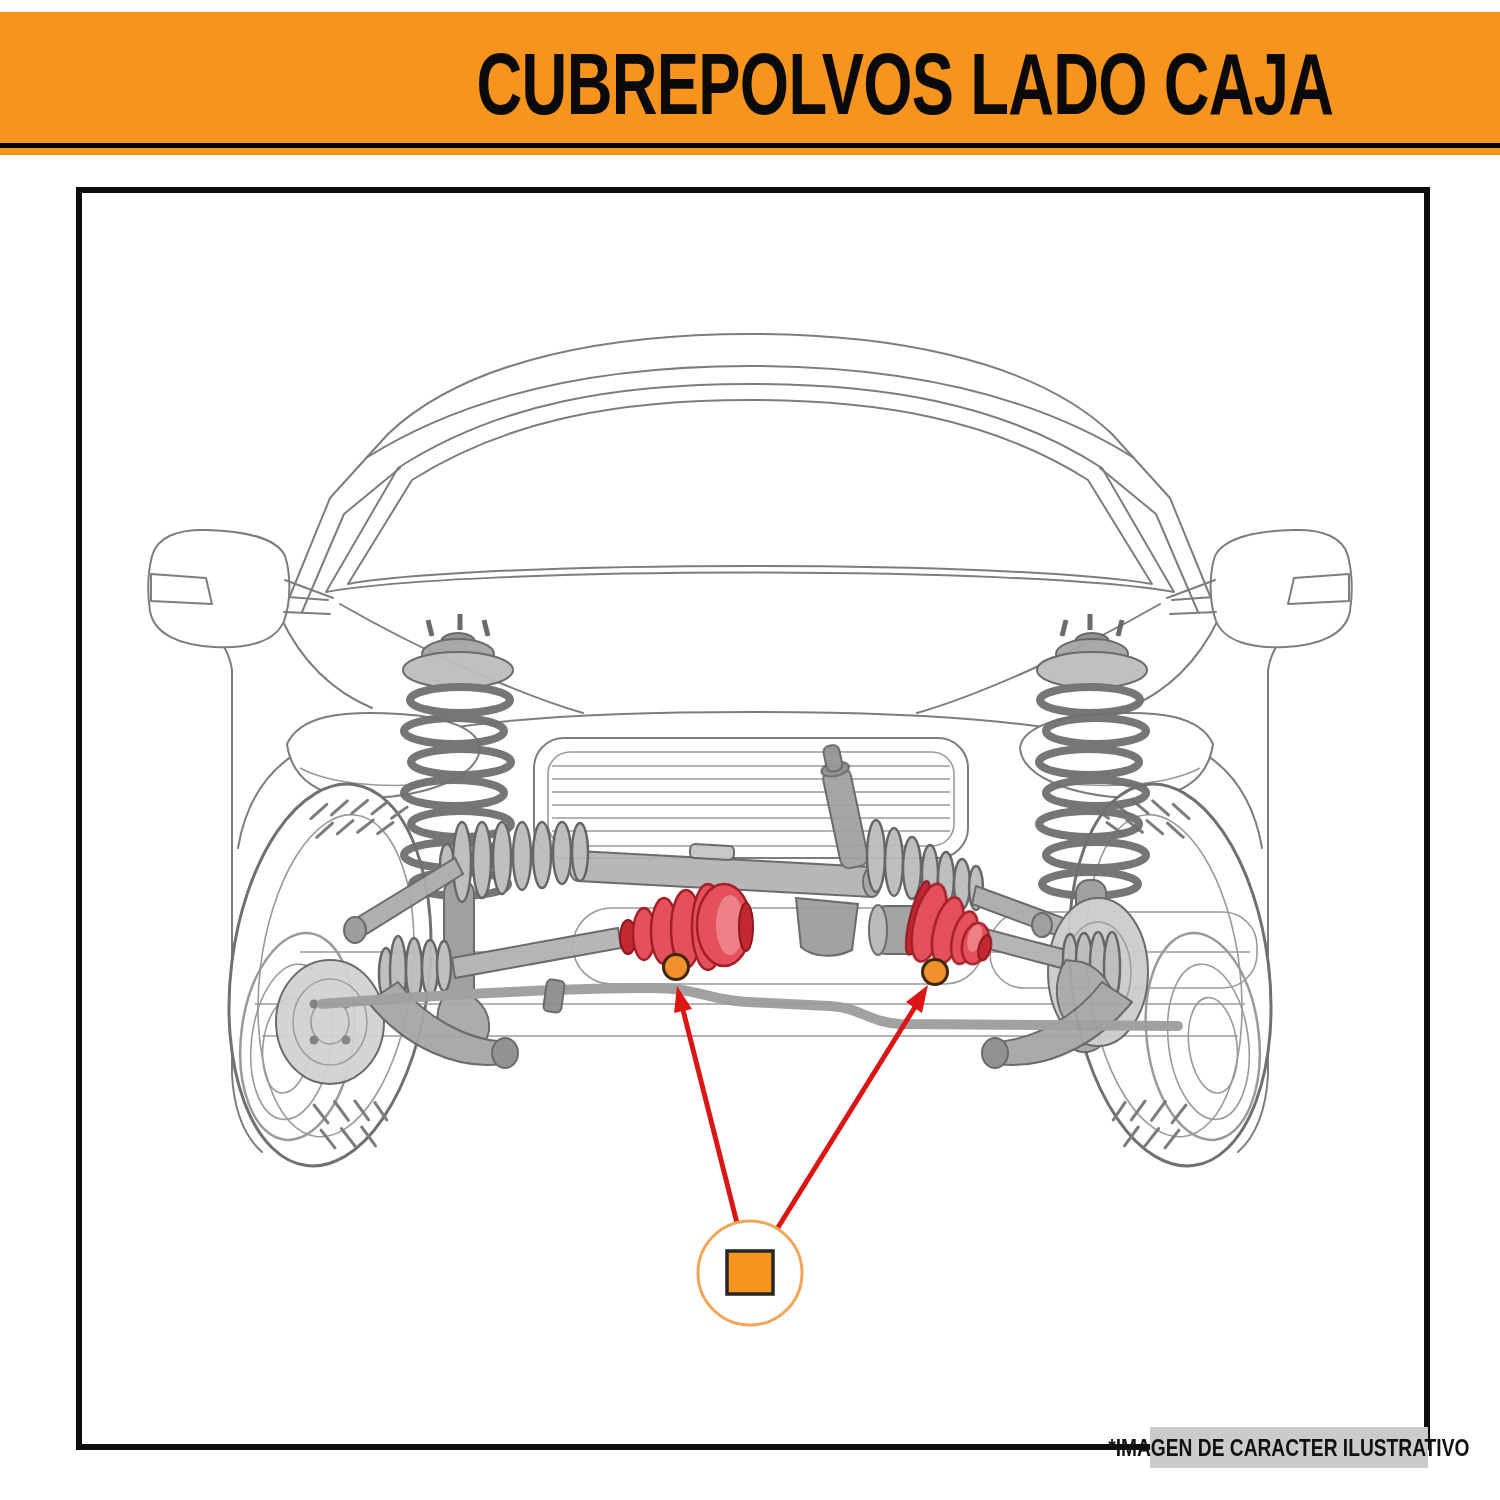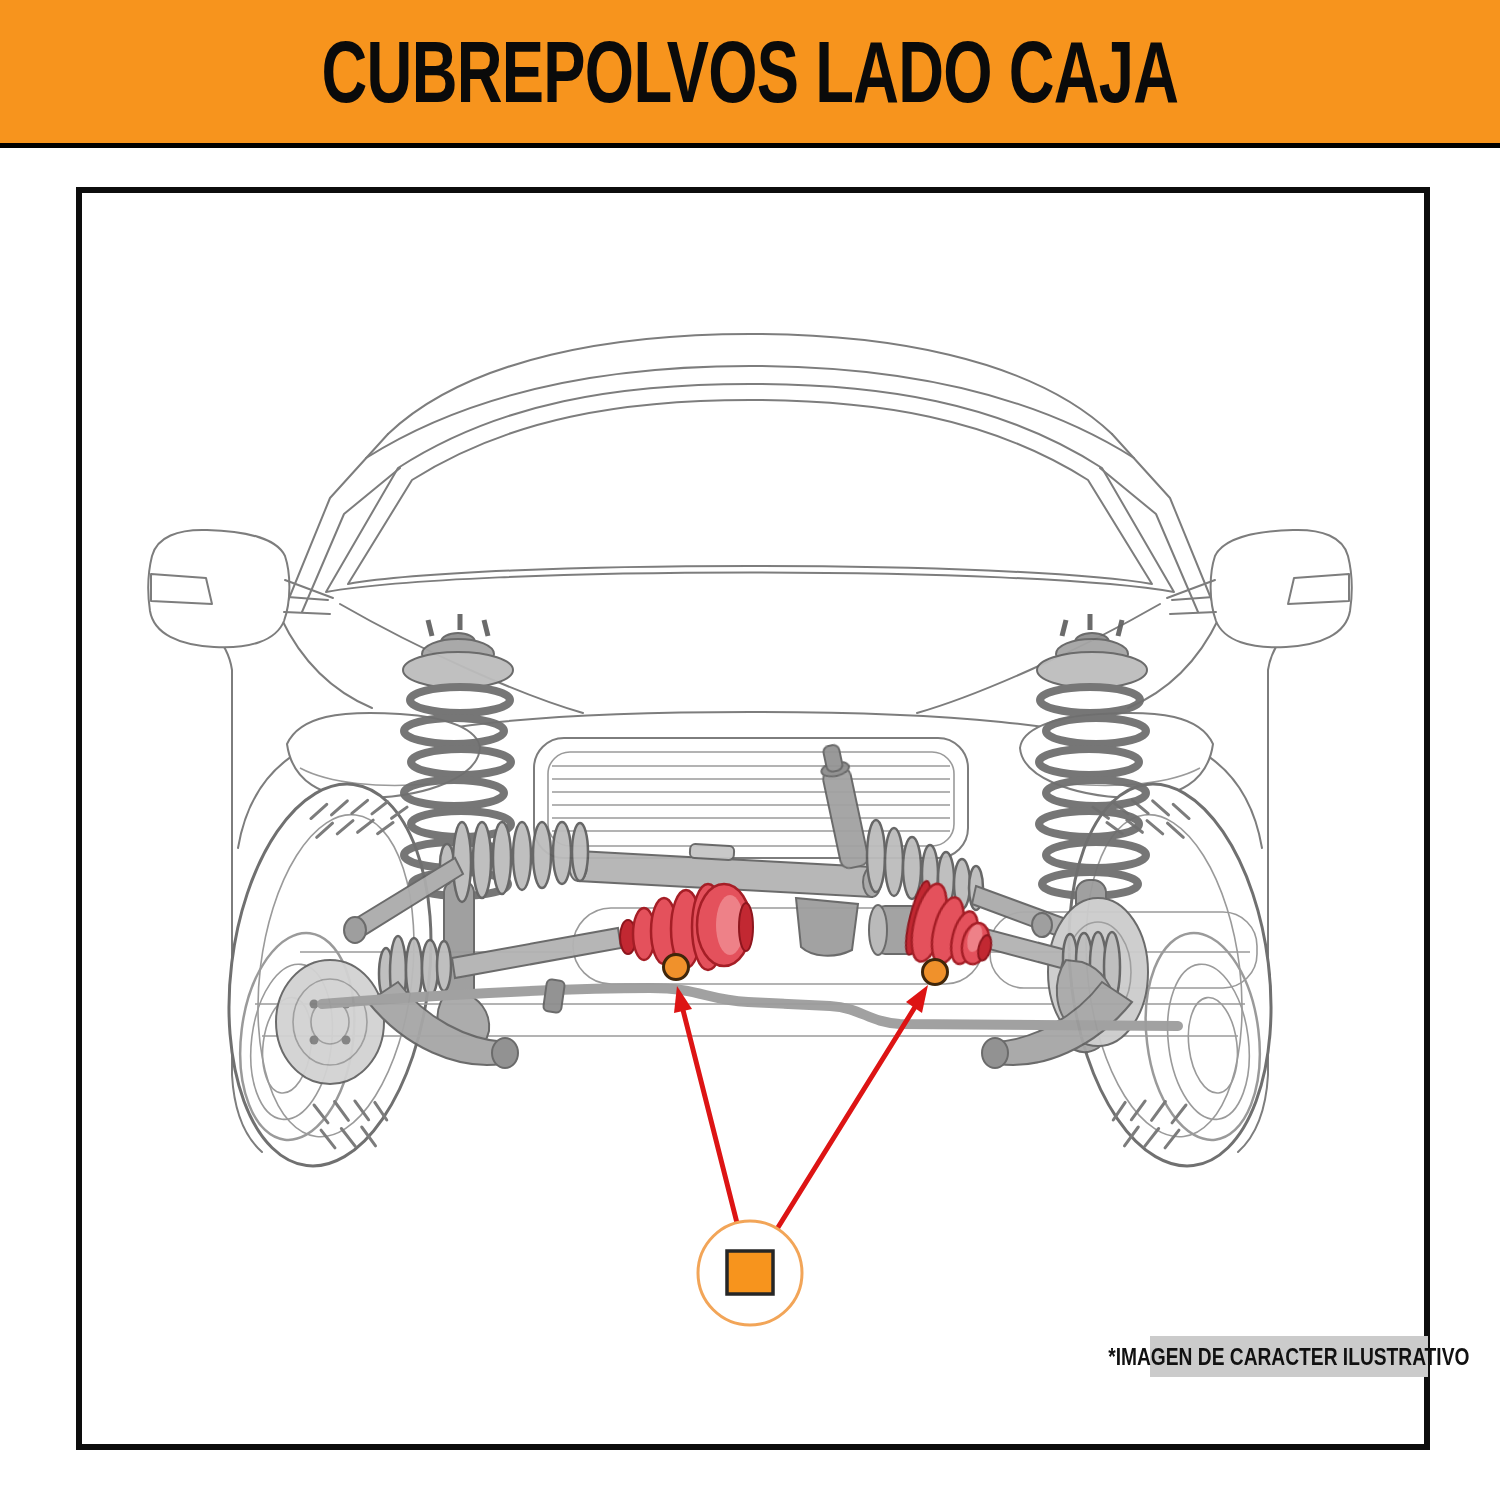--- a/index.html
+++ b/index.html
@@ -13,40 +13,40 @@
     --boot-red-deep:#C22832;
     --label-gray:#CBCBCB;
   }
   *{margin:0;padding:0;box-sizing:border-box;}
   html,body{background:#ffffff;}
   .page{
     position:relative;width:1500px;height:1500px;background:#ffffff;overflow:hidden;
     font-family:"Liberation Sans","DejaVu Sans",sans-serif;
   }
   .header-band{
-    position:absolute;left:0;top:0;width:1500px;height:143px;
+    position:absolute;left:0;top:12px;width:1500px;height:143px;
     background:var(--header-orange);
-    display:flex;align-items:center;justify-content:center;
+    display:flex;align-items:center;justify-content:flex-end;
   }
   .page-title{
     font-size:88px;font-weight:bold;color:#0a0a0a;line-height:1;
     transform:scaleX(0.72);transform-origin:center;white-space:nowrap;letter-spacing:-1px;
   }
   .header-underline{
     position:absolute;left:0;top:143px;width:1500px;height:5px;background:#000;
   }
   .illustration-frame{
     position:absolute;left:76px;top:187px;width:1354px;height:1263px;
     border:6px solid #0d0d0d;background:#ffffff;
   }
   .art{
     position:absolute;left:0;top:0;width:1500px;height:1500px;pointer-events:none;
   }
   .footer-note{
-    position:absolute;left:1150px;top:1336px;width:278px;height:41px;
+    position:absolute;left:1150px;top:1427px;width:278px;height:41px;
     background:var(--label-gray);
     display:flex;align-items:center;justify-content:center;z-index:6;
   }
   .footer-note span{
     font-size:24px;font-weight:bold;color:#111;white-space:nowrap;
     transform:scaleX(0.8);transform-origin:center;
   }
   
   .ol{fill:none;stroke:#7d7d7d;stroke-width:2;stroke-linejoin:round;stroke-linecap:round;}
   .olw{fill:#ffffff;stroke:#7d7d7d;stroke-width:2;stroke-linejoin:round;}

